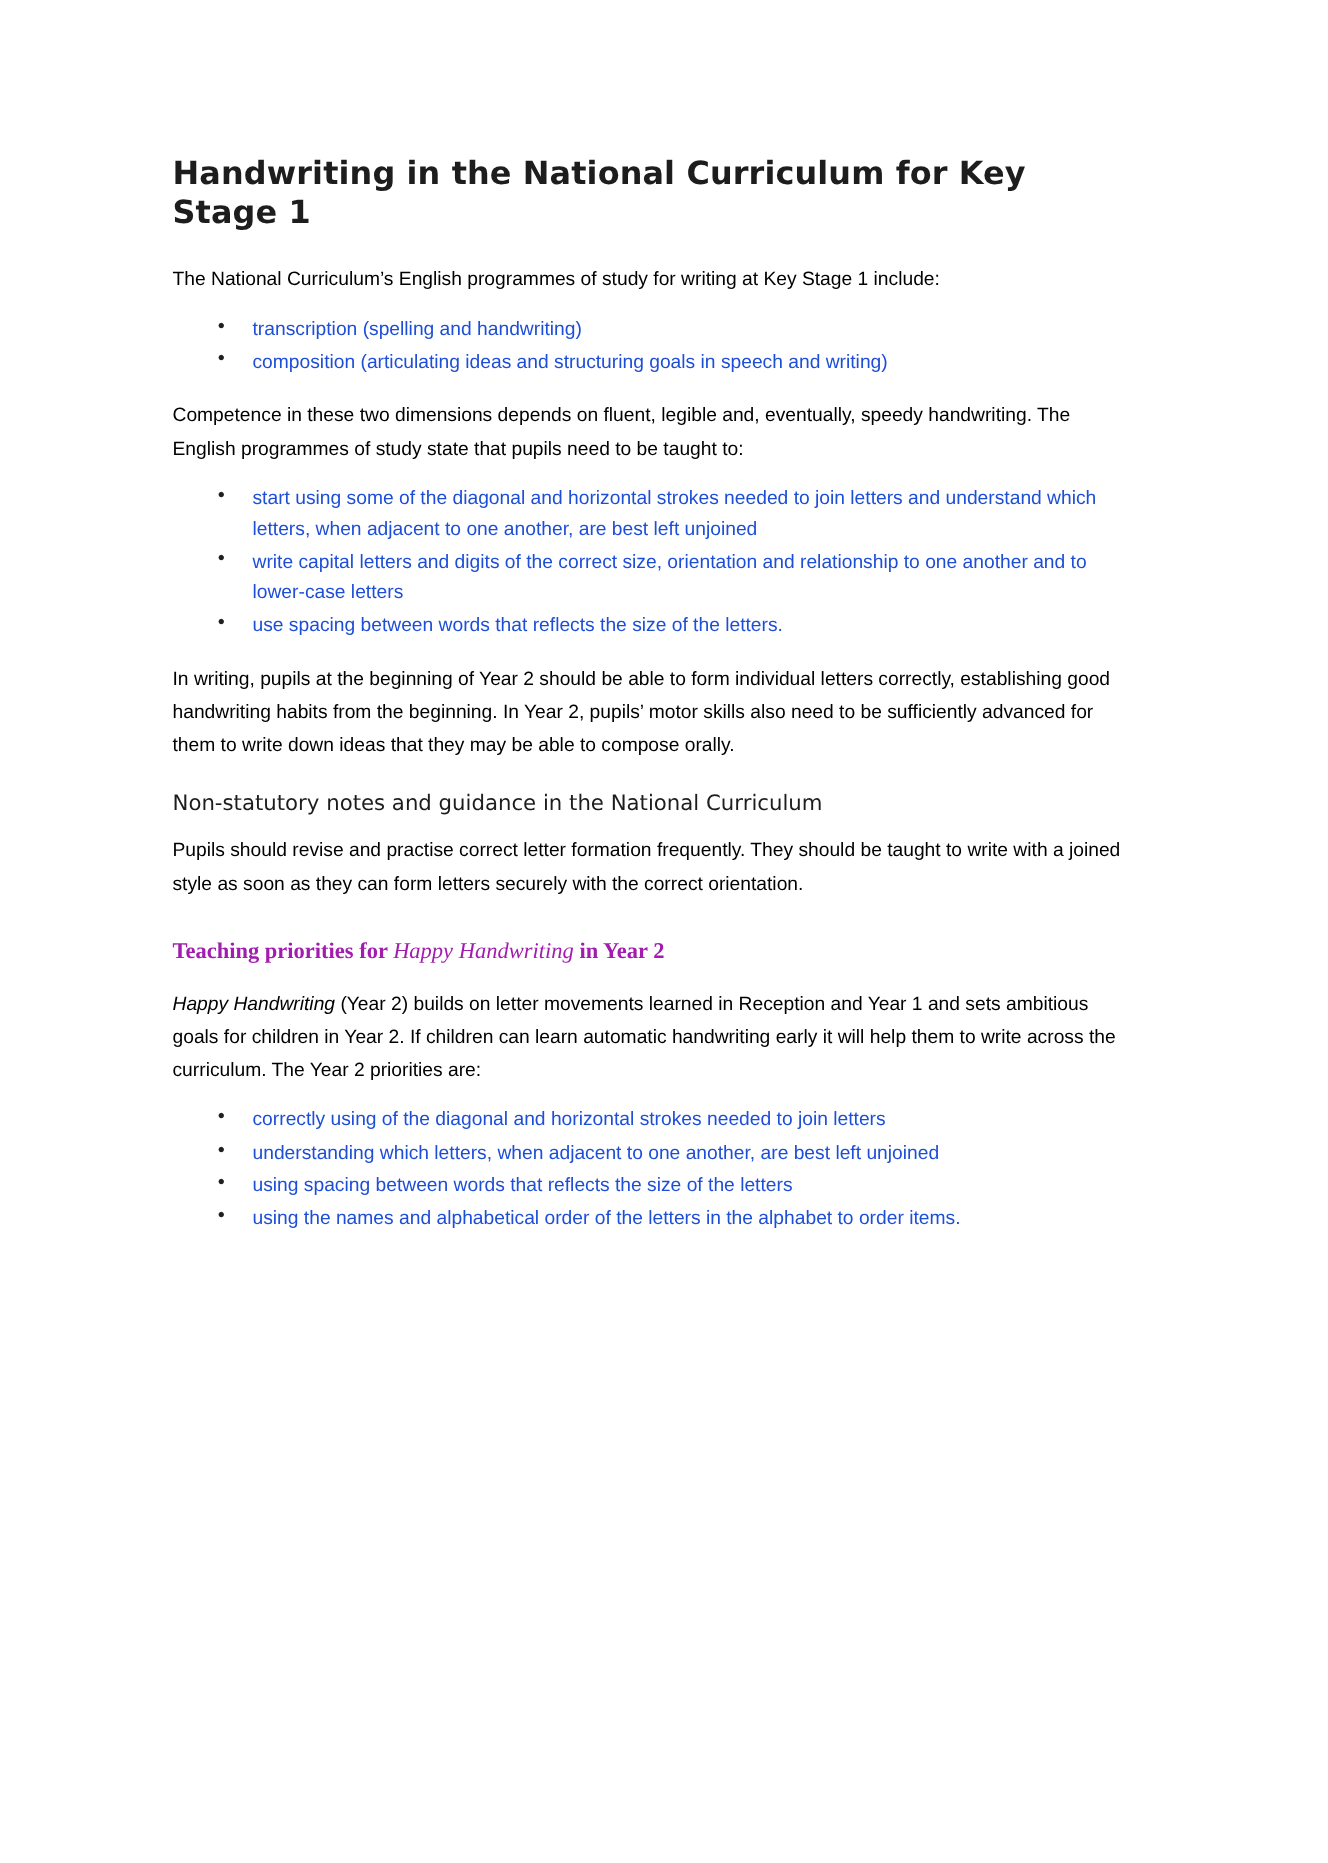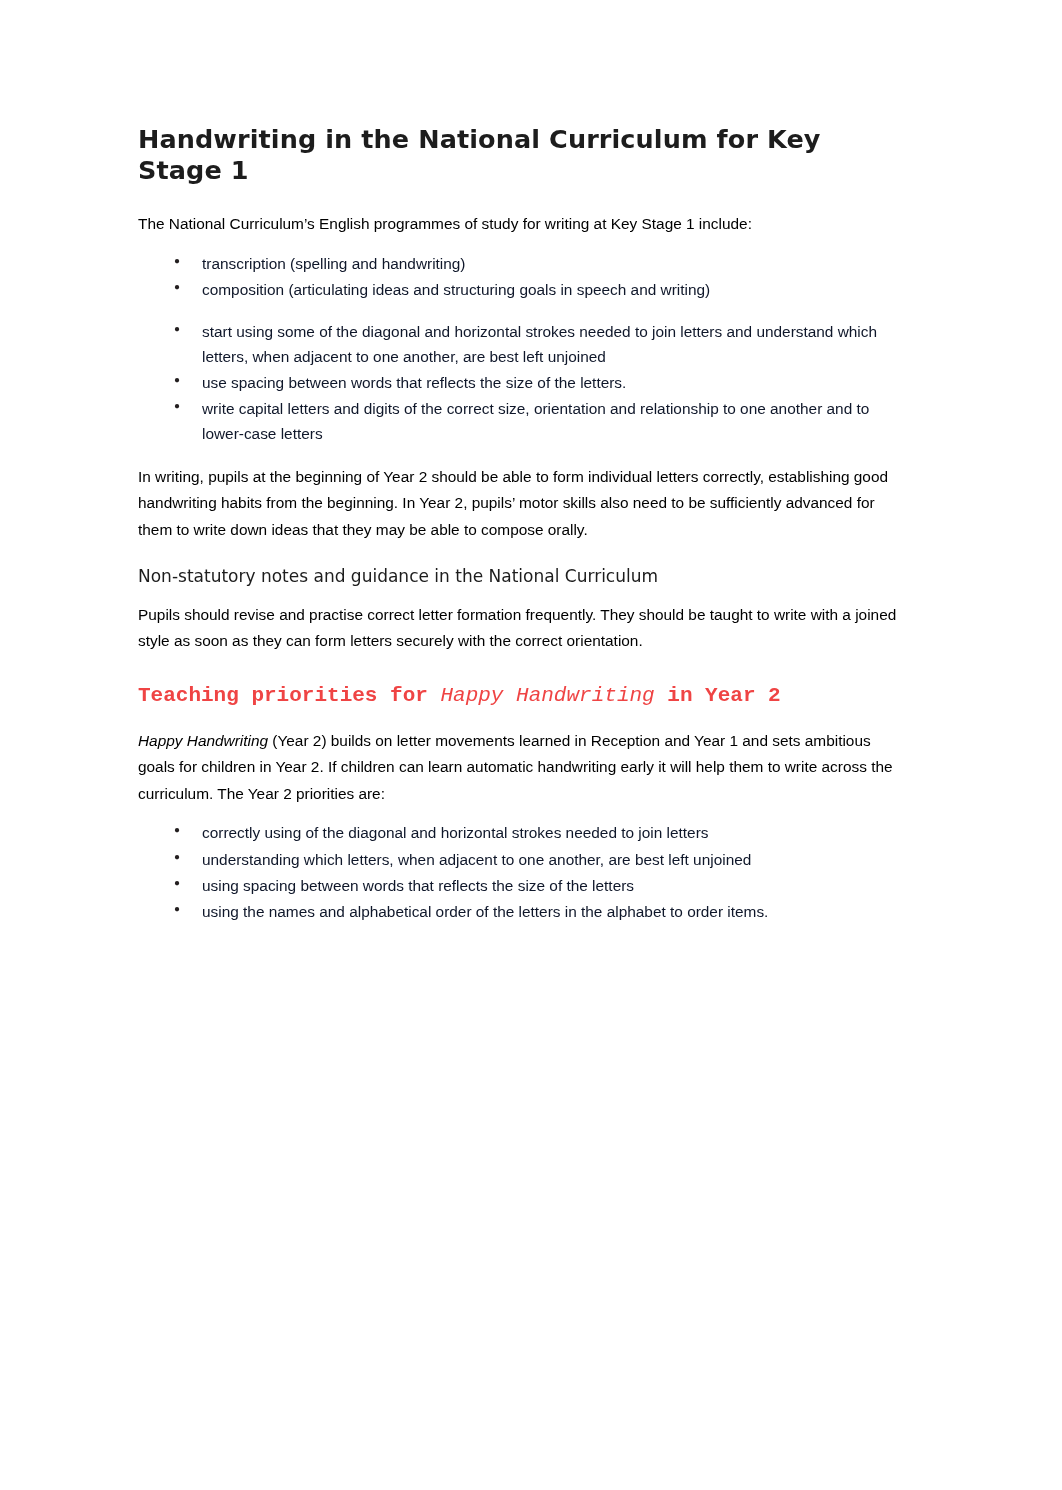--- a/index.html
+++ b/index.html
@@ -43,46 +43,46 @@
     list-style: none;
     margin: 0 0 18px 0;
     padding: 0 0 0 36px;
   }
   ul.bullets li {
     position: relative;
     font-size: 15.4px;
     line-height: 1.58;
     padding-left: 28px;
     margin-bottom: 2px;
-    color: #0f172a;
+    color: #1d4ed8;
   }
   ul.bullets li::before {
     content: "●";
     position: absolute;
     left: 0;
     top: -1px;
     font-size: 10px;
     line-height: 1.95;
     color: #231f20;
   }
   h2.sub-head {
     font-family: "DejaVu Sans", sans-serif;
     font-weight: 400;
     font-size: 17px;
     line-height: 1.3;
     margin: 22px 0 14px 0;
     color: #1d1d1d;
   }
   h2.sub-head-bold {
-    font-family: Liberation Mono, monospace;
+    font-family: Liberation Serif, serif;
     font-weight: 700;
-    font-size: 21px;
+    font-size: 18px;
     line-height: 1.3;
     margin: 28px 0 18px 0;
-    color: #ef4444;
+    color: #a21caf;
   }
   h2.sub-head-bold .italic-part {
     font-style: italic;
     font-weight: 400;
   }
   .ital {
     font-style: italic;
   }
   .footer {
     position: absolute;
@@ -113,25 +113,26 @@
 
     <h1 class="doc-title">Handwriting in the National Curriculum for Key Stage 1</h1>
 
     <p class="body-text">The National Curriculum’s English programmes of study for writing at Key Stage 1 include:</p>
 
     <ul class="bullets">
       <li>transcription (spelling and handwriting)</li>
       <li>composition (articulating ideas and structuring goals in speech and writing)</li>
     </ul>
 
+    <p class="body-text">Competence in these two dimensions depends on fluent, legible and, eventually, speedy handwriting. The English programmes of study state that pupils need to be taught to:</p>
 
     <ul class="bullets">
       <li>start using some of the diagonal and horizontal strokes needed to join letters and understand which letters, when adjacent to one another, are best left unjoined</li>
+      <li>write capital letters and digits of the correct size, orientation and relationship to one another and to lower-case letters</li>
       <li>use spacing between words that reflects the size of the letters.</li>
-      <li>write capital letters and digits of the correct size, orientation and relationship to one another and to lower-case letters</li>
     </ul>
 
     <p class="body-text">In writing, pupils at the beginning of Year 2 should be able to form individual letters correctly, establishing good handwriting habits from the beginning. In Year 2, pupils’ motor skills also need to be sufficiently advanced for them to write down ideas that they may be able to compose orally.</p>
 
     <h2 class="sub-head">Non-statutory notes and guidance in the National Curriculum</h2>
 
     <p class="body-text">Pupils should revise and practise correct letter formation frequently. They should be taught to write with a joined style as soon as they can form letters securely with the correct orientation.</p>
 
     <h2 class="sub-head-bold"><span>Teaching priorities for </span><span class="italic-part">Happy Handwriting</span><span> in Year 2</span></h2>
 

